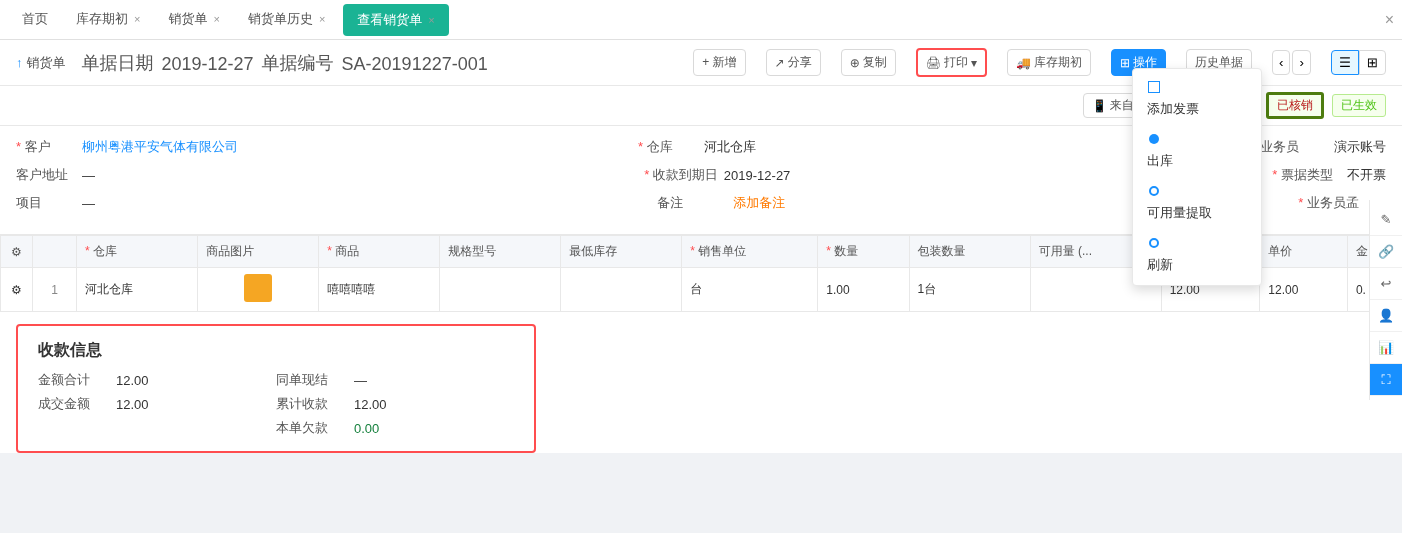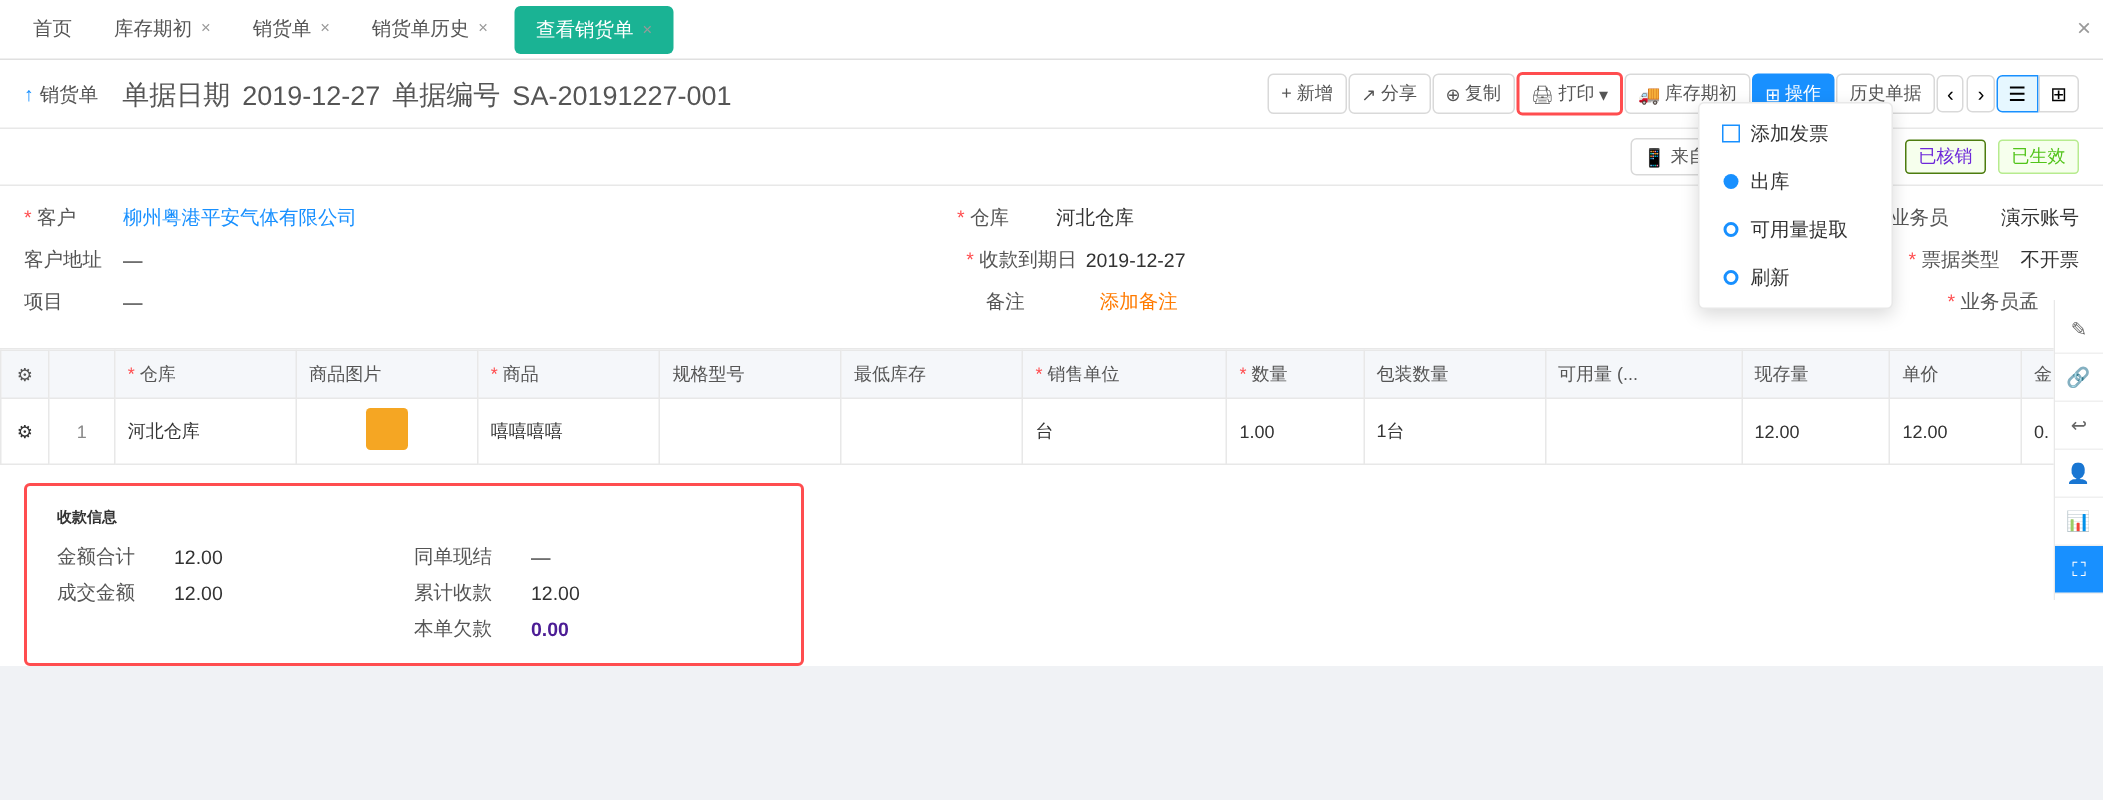--- a/index.html
+++ b/index.html
@@ -24,21 +24,21 @@
     .main-content { background: #fff; margin: 0; }
 
     
     .header-bar {
       display: flex; align-items: center; padding: 8px 16px;
       border-bottom: 1px solid #e8e8e8; background: #fff;
     }
     .header-left { display: flex; align-items: center; gap: 16px; }
     .doc-type-badge { display: flex; align-items: center; gap: 4px; font-size: 13px; color: #555; }
     .header-meta { display: flex; align-items: flex-end; gap: 8px; font-size: 18px; color: #555; }
-    .header-actions { margin-left: auto; display: flex; align-items: center; gap: 1px; }
+    .header-actions { margin-left: auto; display: flex; align-items: center; gap: 20px; }
     .action-btn {
       display: flex; align-items: center; gap: 3px;
       padding: 4px 8px; border: 1px solid #d9d9d9;
       border-radius: 4px; background: #fff; cursor: pointer;
       font-size: 12px; color: #555; white-space: nowrap;
     }
     .nav-arrows { display: flex; gap: 2px; }
     .nav-arrow { padding: 4px 6px; border: 1px solid #d9d9d9; border-radius: 4px; cursor: pointer; background: #fff; }
     .view-toggle { display: flex; }
     .view-btn { padding: 4px 7px; border: 1px solid #d9d9d9; background: #fff; cursor: pointer; }
@@ -54,21 +54,21 @@
     }
     .small-btn {
       display: flex; align-items: center; gap: 3px;
       padding: 3px 8px; border: 1px solid #d9d9d9;
       border-radius: 4px; background: #fff; cursor: pointer;
       font-size: 12px; color: #555;
     }
     .small-btn.orange { background: #ff7a00; color: #fff; border-color: #ff7a00; }
     .check-green { color: #52c41a; }
     .status-tag { padding: 2px 8px; border-radius: 3px; font-size: 12px; }
-    .status-sold { background: #f6ffed; color: #6d28d9; border: 1px solid #4d7c0f; }
+    .status-sold { background: #f6ffed; color: #b91c1c; border: 3px solid #4d7c0f; }
     .status-effect { background: #f6ffed; color: #52c41a; border: 1px solid #b7eb8f; }
 
     
     .form-area { padding: 12px 16px; background: #fff; }
     .form-row { display: flex; align-items: center; margin-bottom: 10px; gap: 0; }
     .form-field { display: flex; align-items: center; flex: 1; min-width: 0; }
     .form-label { color: #555; white-space: nowrap; min-width: 60px; }
     .form-label.required::before { content: '* '; color: #ff4d4f; }
     .form-value { color: #333; margin-left: 6px; }
     .form-value.link { color: #1890ff; cursor: pointer; }
@@ -88,39 +88,39 @@
     tr.subtotal td { background: #fafafa; }
     .gear-col { width: 32px; text-align: center; }
     .row-num { text-align: center; color: #888; }
 
     
     .payment-box {
       border: 2px solid #ff4d4f; border-radius: 4px;
       margin: 12px 16px; padding: 14px 20px;
       background: #fff; max-width: 520px;
     }
-    .payment-title { font-weight: bold; font-size: 10px; margin-bottom: 10px; }
+    .payment-title { font-weight: bold; font-size: 16px; margin-bottom: 10px; }
     .payment-grid { display: grid; grid-template-columns: 1fr 1fr; gap: 6px 0; }
     .payment-item { display: flex; align-items: center; gap: 8px; font-size: 13px; }
     .payment-label { color: #555; min-width: 70px; }
     .payment-value { color: #333; }
-    .payment-value.red { color: #4c1d95; font-weight: bold; }
+    .payment-value.red { color: #15803d; }
     .payment-value.link { color: #1890ff; }
 
     
     .dropdown-menu {
       position: absolute; top: 68px; right: 140px;
       background: #fff; border: 1px solid #e8e8e8;
       border-radius: 4px; box-shadow: 0 4px 12px rgba(0,0,0,0.15);
       z-index: 100; min-width: 130px;
       padding: 4px 0;
     }
     .dropdown-item {
-      display: flex; align-items: center; gap: 6px;
-      padding: 7px 14px; cursor: pointer; font-size: 13px; color: #333;
+      display: flex; gap: 6px;
+      padding: 7px 14px; cursor: pointer; font-size: 13px; color: #333; flex-direction: column;
     }
     .dropdown-item .item-icon { width: 14px; height: 14px; display: inline-flex; align-items: center; justify-content: center; }
     .icon-square { width: 12px; height: 12px; border: 1px solid #1890ff; display: inline-block; }
     .icon-circle { width: 10px; height: 10px; border-radius: 50%; background: #1890ff; display: inline-block; }
     .icon-circle-outline { width: 10px; height: 10px; border-radius: 50%; border: 2px solid #1890ff; display: inline-block; }
 
     
     .right-panel {
       position: fixed; right: 0; top: 200px;
       display: flex; flex-direction: column;

